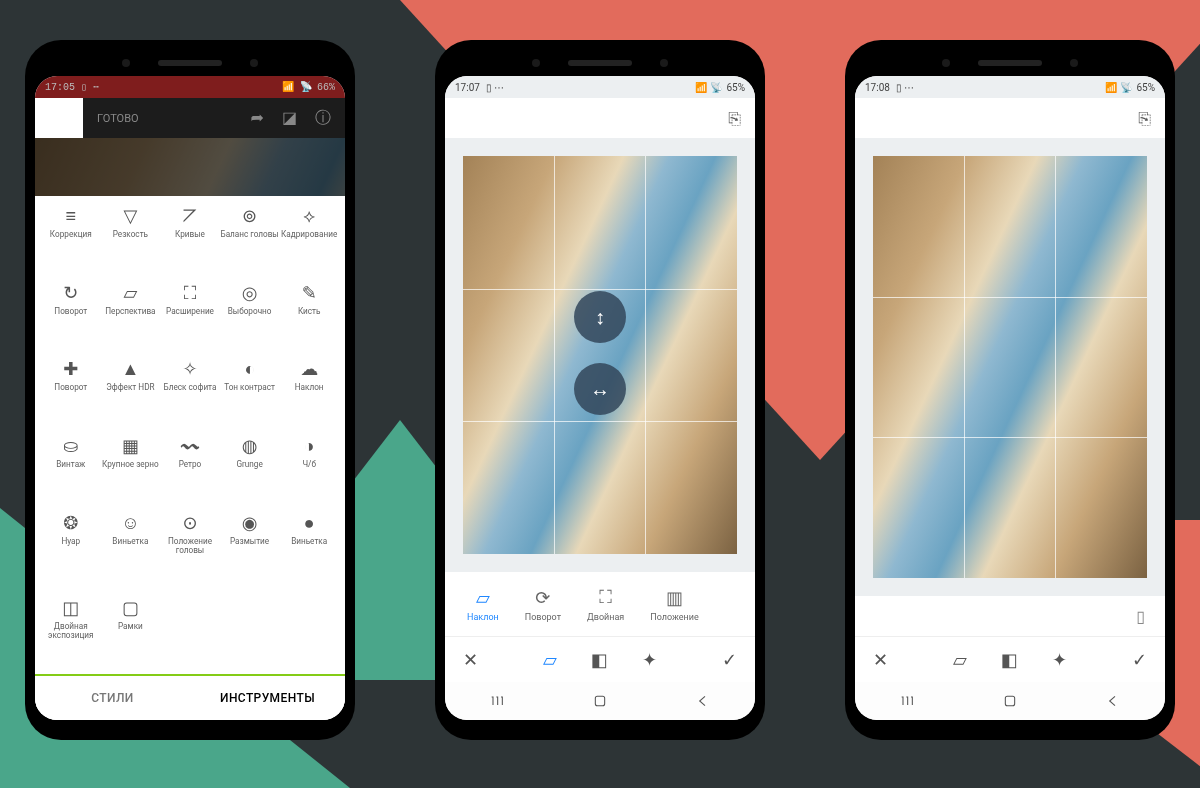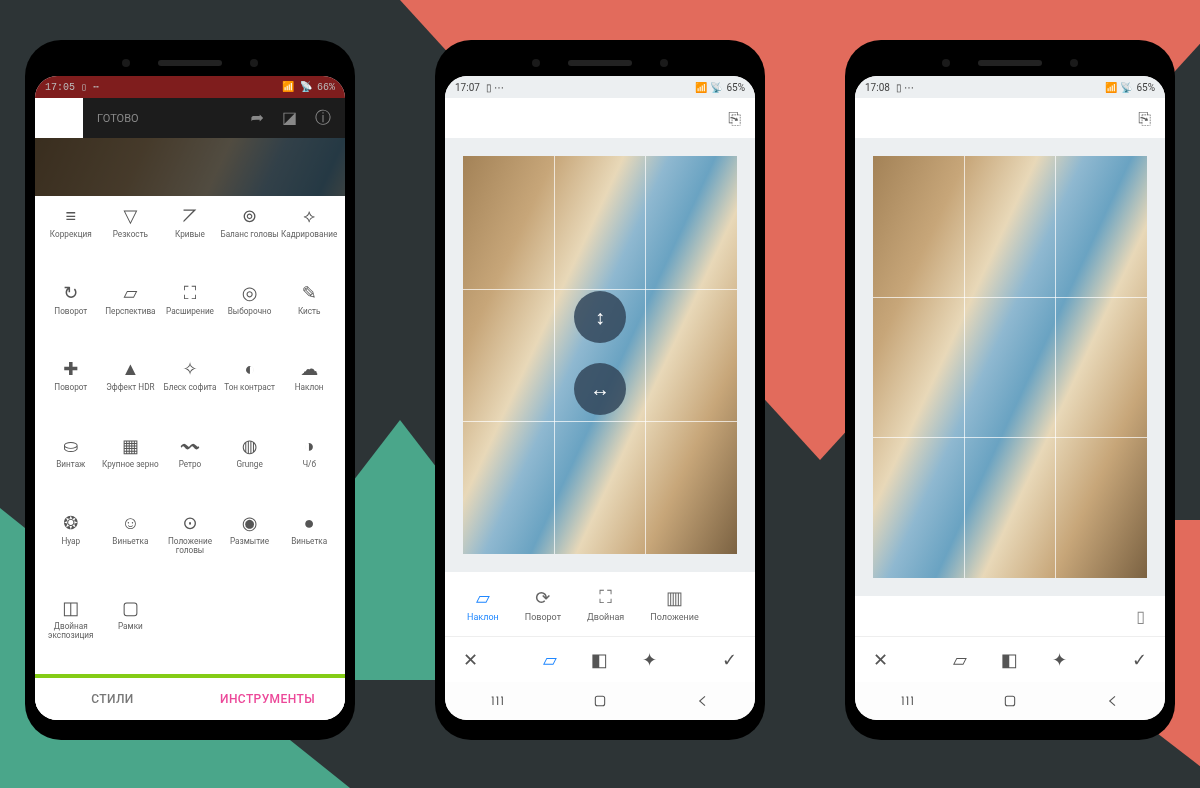--- a/index.html
+++ b/index.html
@@ -67,24 +67,24 @@
   .ctrl-knob.v { top:34%; } .ctrl-knob.h { top:52%; }
 
   
   .sheet { position:absolute; left:0; right:0; bottom:0; top:120px;
     background:#fff; display:flex; flex-direction:column; }
   .tools-grid { flex:1; display:grid; grid-template-columns:repeat(5,1fr);
     padding:10px 6px 0; row-gap:10px; }
   .tool { display:flex; flex-direction:column; align-items:center;
     font-size:8.2px; color:#616161; text-align:center; line-height:1.1; gap:4px; }
   .tool .ti { font-size:18px; color:#555; height:20px; display:flex; align-items:center; }
-  .tabs { height:46px; border-top:4px solid #84cc16; display:flex; }
+  .tabs { height:46px; border-top:2px solid #84cc16; display:flex; }
   .tabs div { flex:1; display:flex; align-items:center; justify-content:center;
     font-size:12px; letter-spacing:.4px; font-weight:500; color:#777; }
-  .tabs .active { color:#ec4899; }
+  .tabs .active { color:#000000; }
 
   
   .persp-tabs { height:64px; background:#fff; display:flex; gap:26px;
     align-items:center; padding:0 22px; font-size:9px; color:#666; }
   .ptab { display:flex; flex-direction:column; align-items:center; gap:4px; }
   .ptab.active { color:#1f87ff; }
   .ptab .pi { font-size:18px; }
   .action-bar { height:46px; background:#fff; display:flex;
     align-items:center; justify-content:space-between; padding:0 18px;
     color:#555; font-size:18px; border-top:1px solid #eee;}

